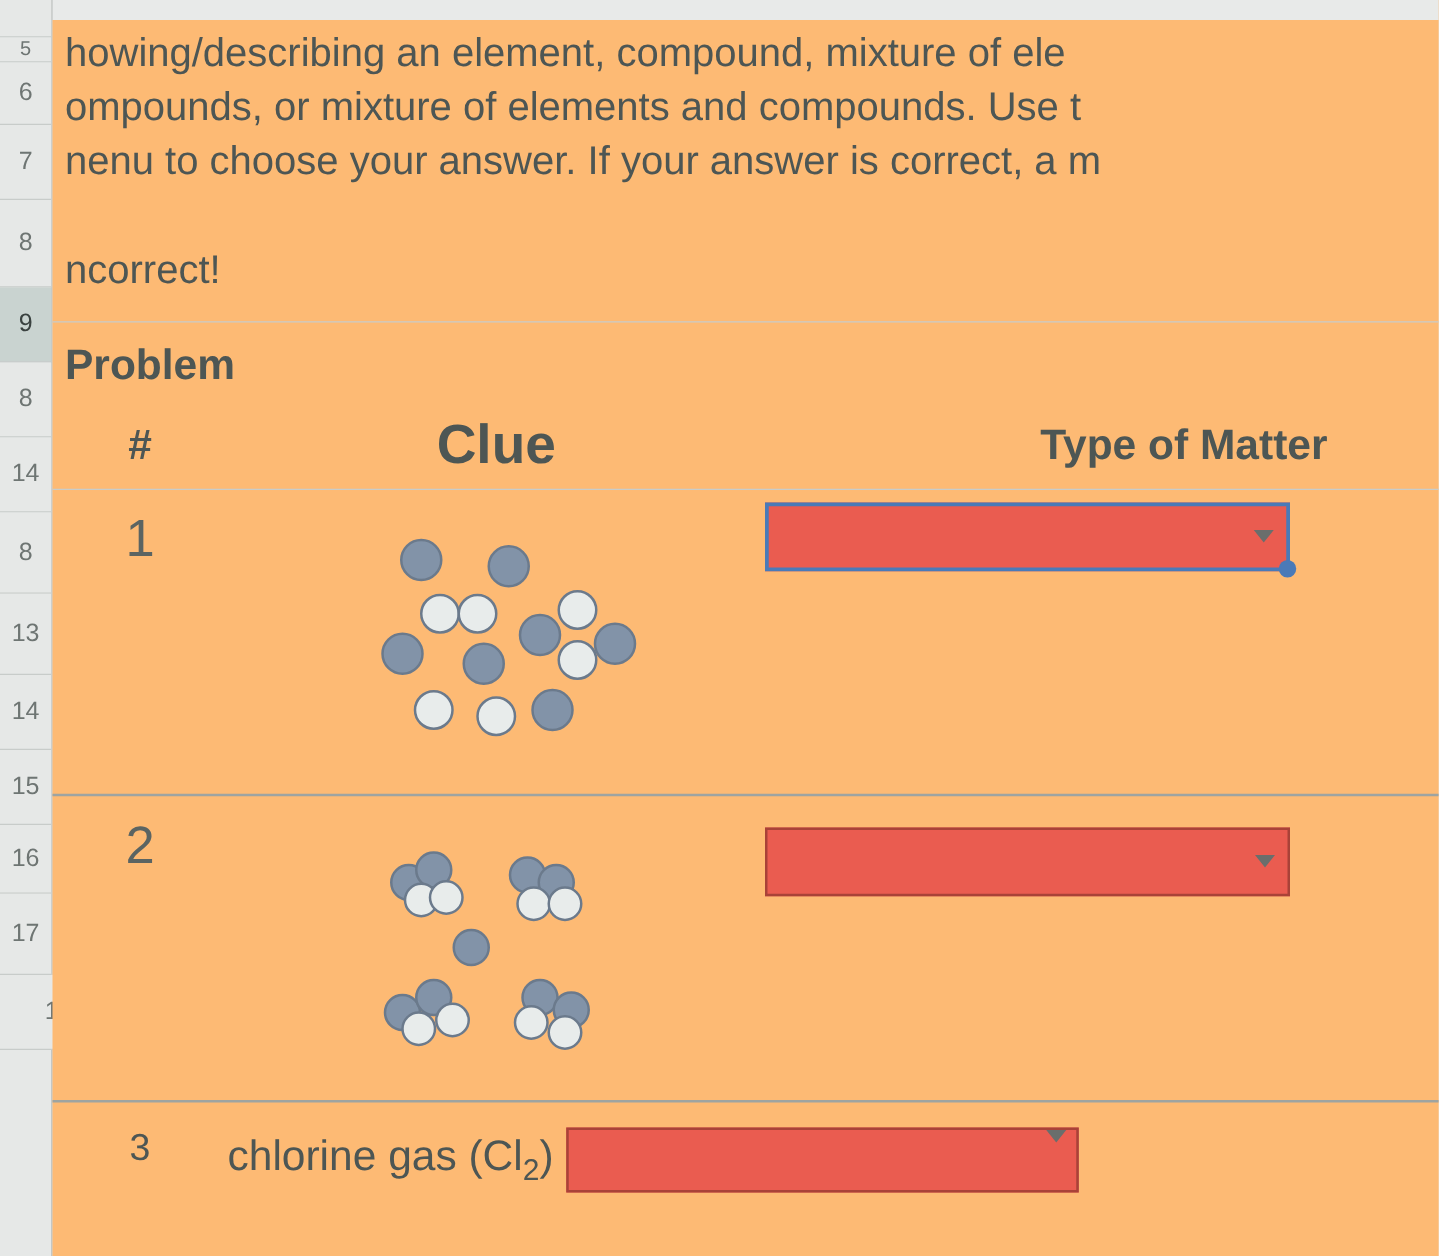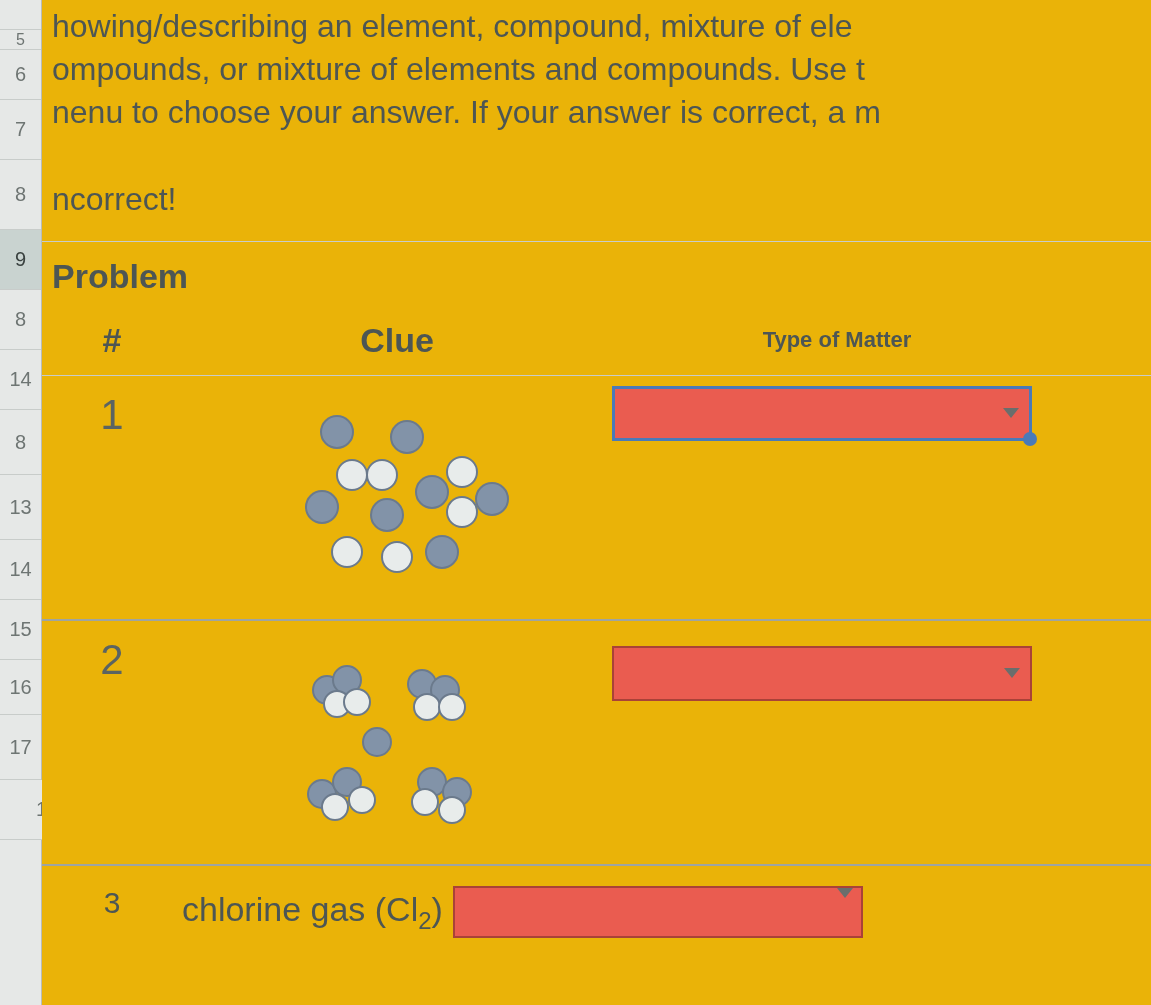--- a/index.html
+++ b/index.html
@@ -50,22 +50,23 @@
     .rh-12 { height: 65px; }
     .rh-13 { height: 65px; text-align: center; }
     .rh-14 { height: 60px; }
     .rh-15 { height: 60px; }
     .rh-16 { height: 55px; }
     .rh-17 { height: 65px; }
     .rh-18 { height: 60px; padding-left: 47px; }
 
     .content {
       flex: 1;
-      background: #eab308;
+      background: #fdba74;
       position: relative;
+      margin-top: 16px;
     }
     .instructions {
       padding: 5px 10px 20px 10px;
       color: #4d5654;
       font-size: 32px;
       line-height: 1.35;
       border-bottom: 1px solid #c8ccca;
     }
     .problem-title {
       padding: 15px 10px 10px 10px;
@@ -97,26 +98,27 @@
       width: 450px;
       text-align: center;
       font-size: 30px;
       color: #4d5654;
     }
     .headers-row .col-num {
       font-size: 34px;
       font-weight: bold;
     }
     .headers-row .col-clue {
+      font-size: 44px;
+      font-weight: bold;
+    }
+    .headers-row .col-type {
       font-size: 34px;
       font-weight: bold;
-    }
-    .headers-row .col-type {
-      font-size: 22px;
-      font-weight: bold;
+      text-align: right;
     }
     .problem-row {
       height: 245px;
       border-bottom: 2px solid #9ea4a1;
       position: relative;
     }
     .problem-row .col-num {
       font-size: 42px;
       align-self: flex-start;
       padding-top: 15px;

